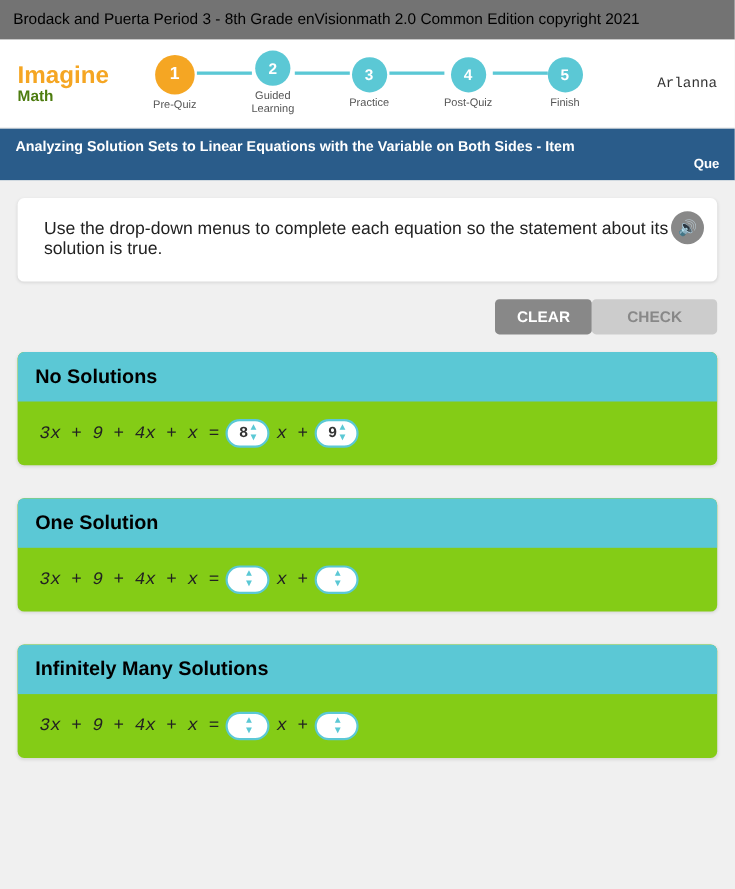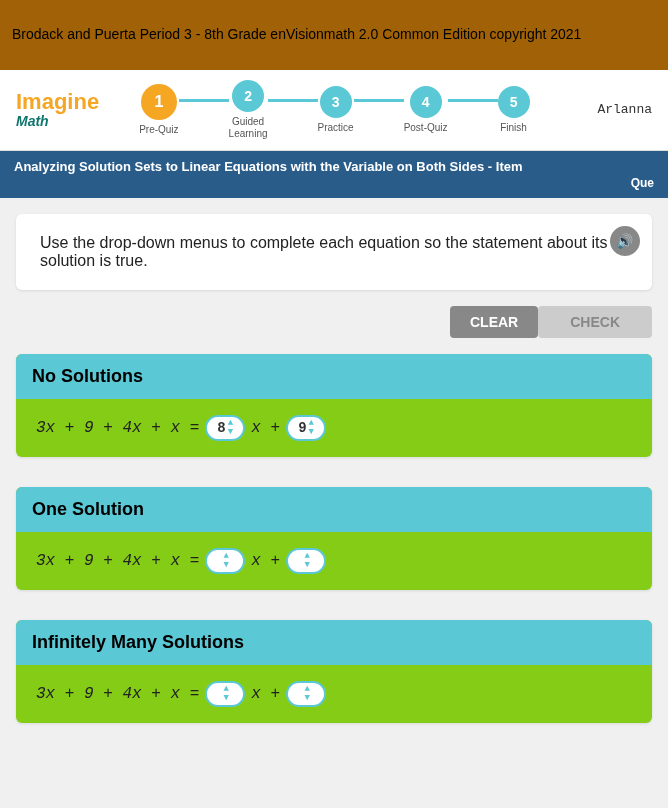--- a/index.html
+++ b/index.html
@@ -5,22 +5,22 @@
     * { box-sizing: border-box; margin: 0; padding: 0; }
     body {
       font-family: Arial, sans-serif;
       width: 668px;
       background: #f0f0f0;
       overflow-x: hidden;
     }
 
     
     .top-header {
-      background: #a16207;
-      padding: 25px 12px;
+      background: #737373;
+      padding: 8px 12px;
       font-size: 14px;
       color: #000;
       font-weight: 500;
       line-height: 1.4;
     }
 
     
     .nav-bar {
       background: #fff;
       display: flex;
@@ -37,24 +37,23 @@
     }
 
     .logo-imagine {
       color: #f5a623;
       font-size: 22px;
       font-weight: bold;
       line-height: 1;
     }
 
     .logo-math {
-      color: #0f766e;
-      font-size: 14px;
-      font-weight: bold;
-      font-style: italic;
+      color: #4d7c0f;
+      font-size: 14px;
+      font-weight: bold;
     }
 
     
     .steps-container {
       display: flex;
       align-items: center;
       flex: 1;
       position: relative;
     }
 

